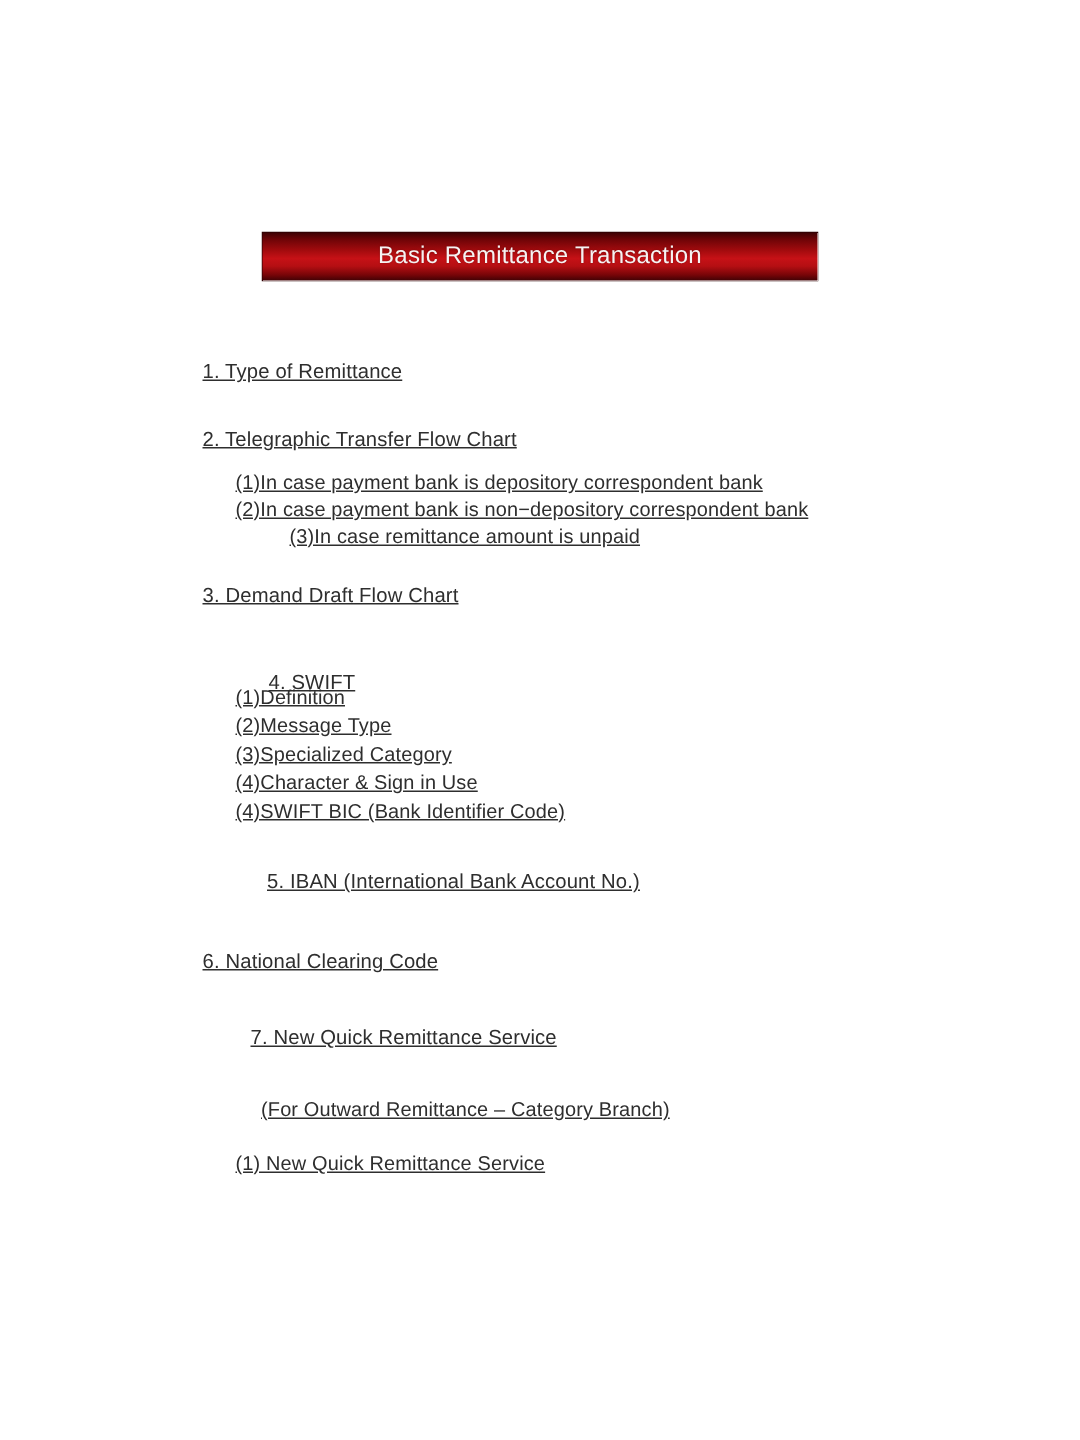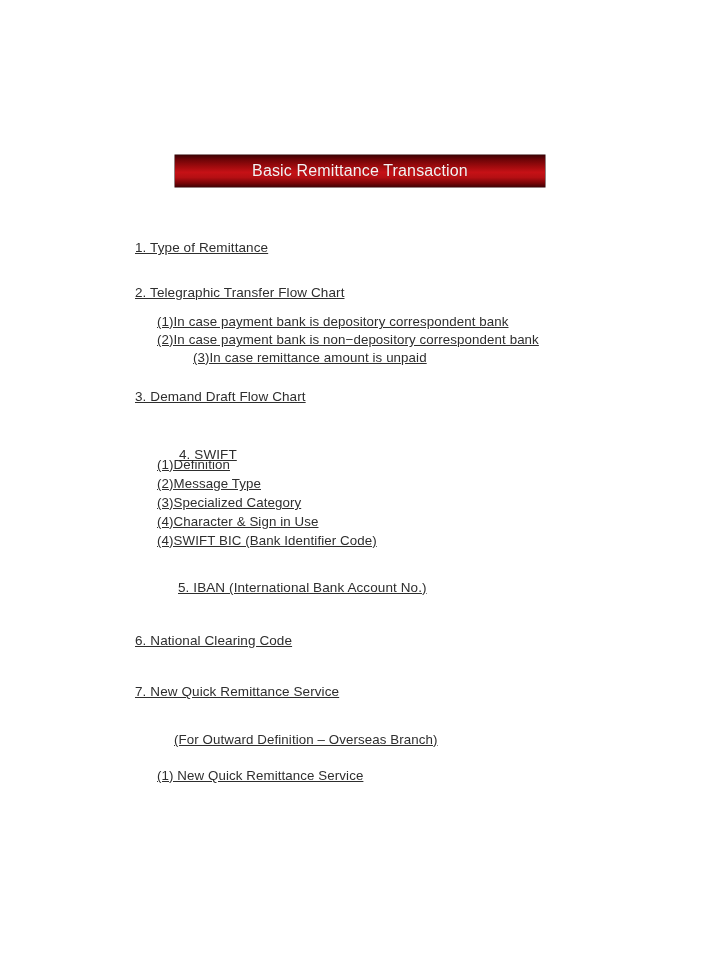--- a/index.html
+++ b/index.html
@@ -103,18 +103,18 @@
       <div class="entry level-2" style="top: 348px; margin-left: 36px;">(3)In case remittance amount is unpaid</div>
       <div class="entry level-1" style="top: 387px;">3. Demand Draft Flow Chart</div>
       <div class="entry level-1" style="top: 445px; margin-left: 44px;">4. SWIFT</div>
       <div class="entry level-2" style="top: 455px;">(1)Definition</div>
       <div class="entry level-2" style="top: 450px; margin-top: 24px;">(2)Message Type</div>
       <div class="entry level-2" style="top: 493px;">(3)Specialized Category</div>
       <div class="entry level-2" style="top: 512px;">(4)Character &amp; Sign in Use</div>
       <div class="entry level-2" style="top: 531px;">(4)SWIFT BIC (Bank Identifier Code)</div>
       <div class="entry level-1" style="top: 578px; margin-left: 43px;">5. IBAN (International Bank Account No.)</div>
       <div class="entry level-1" style="top: 631px;">6. National Clearing Code</div>
-      <div class="entry level-1" style="top: 682px;">7. New Quick Remittance Service</div>
+      <div class="entry level-1" style="top: 682px; margin-left: 32px;">7. New Quick Remittance Service</div>
       <div class="entry level-2" style="top: 732px; margin-top: 34px;">(1) New Quick Remittance Service</div>
-      <div class="entry level-2-indent" style="top: 730px;">(For Outward Definition – Overseas Branch)</div>
+      <div class="entry level-2-indent" style="top: 730px;">(For Outward Remittance – Category Branch)</div>
     </div>
 
 </div>
 
 </body></html>

